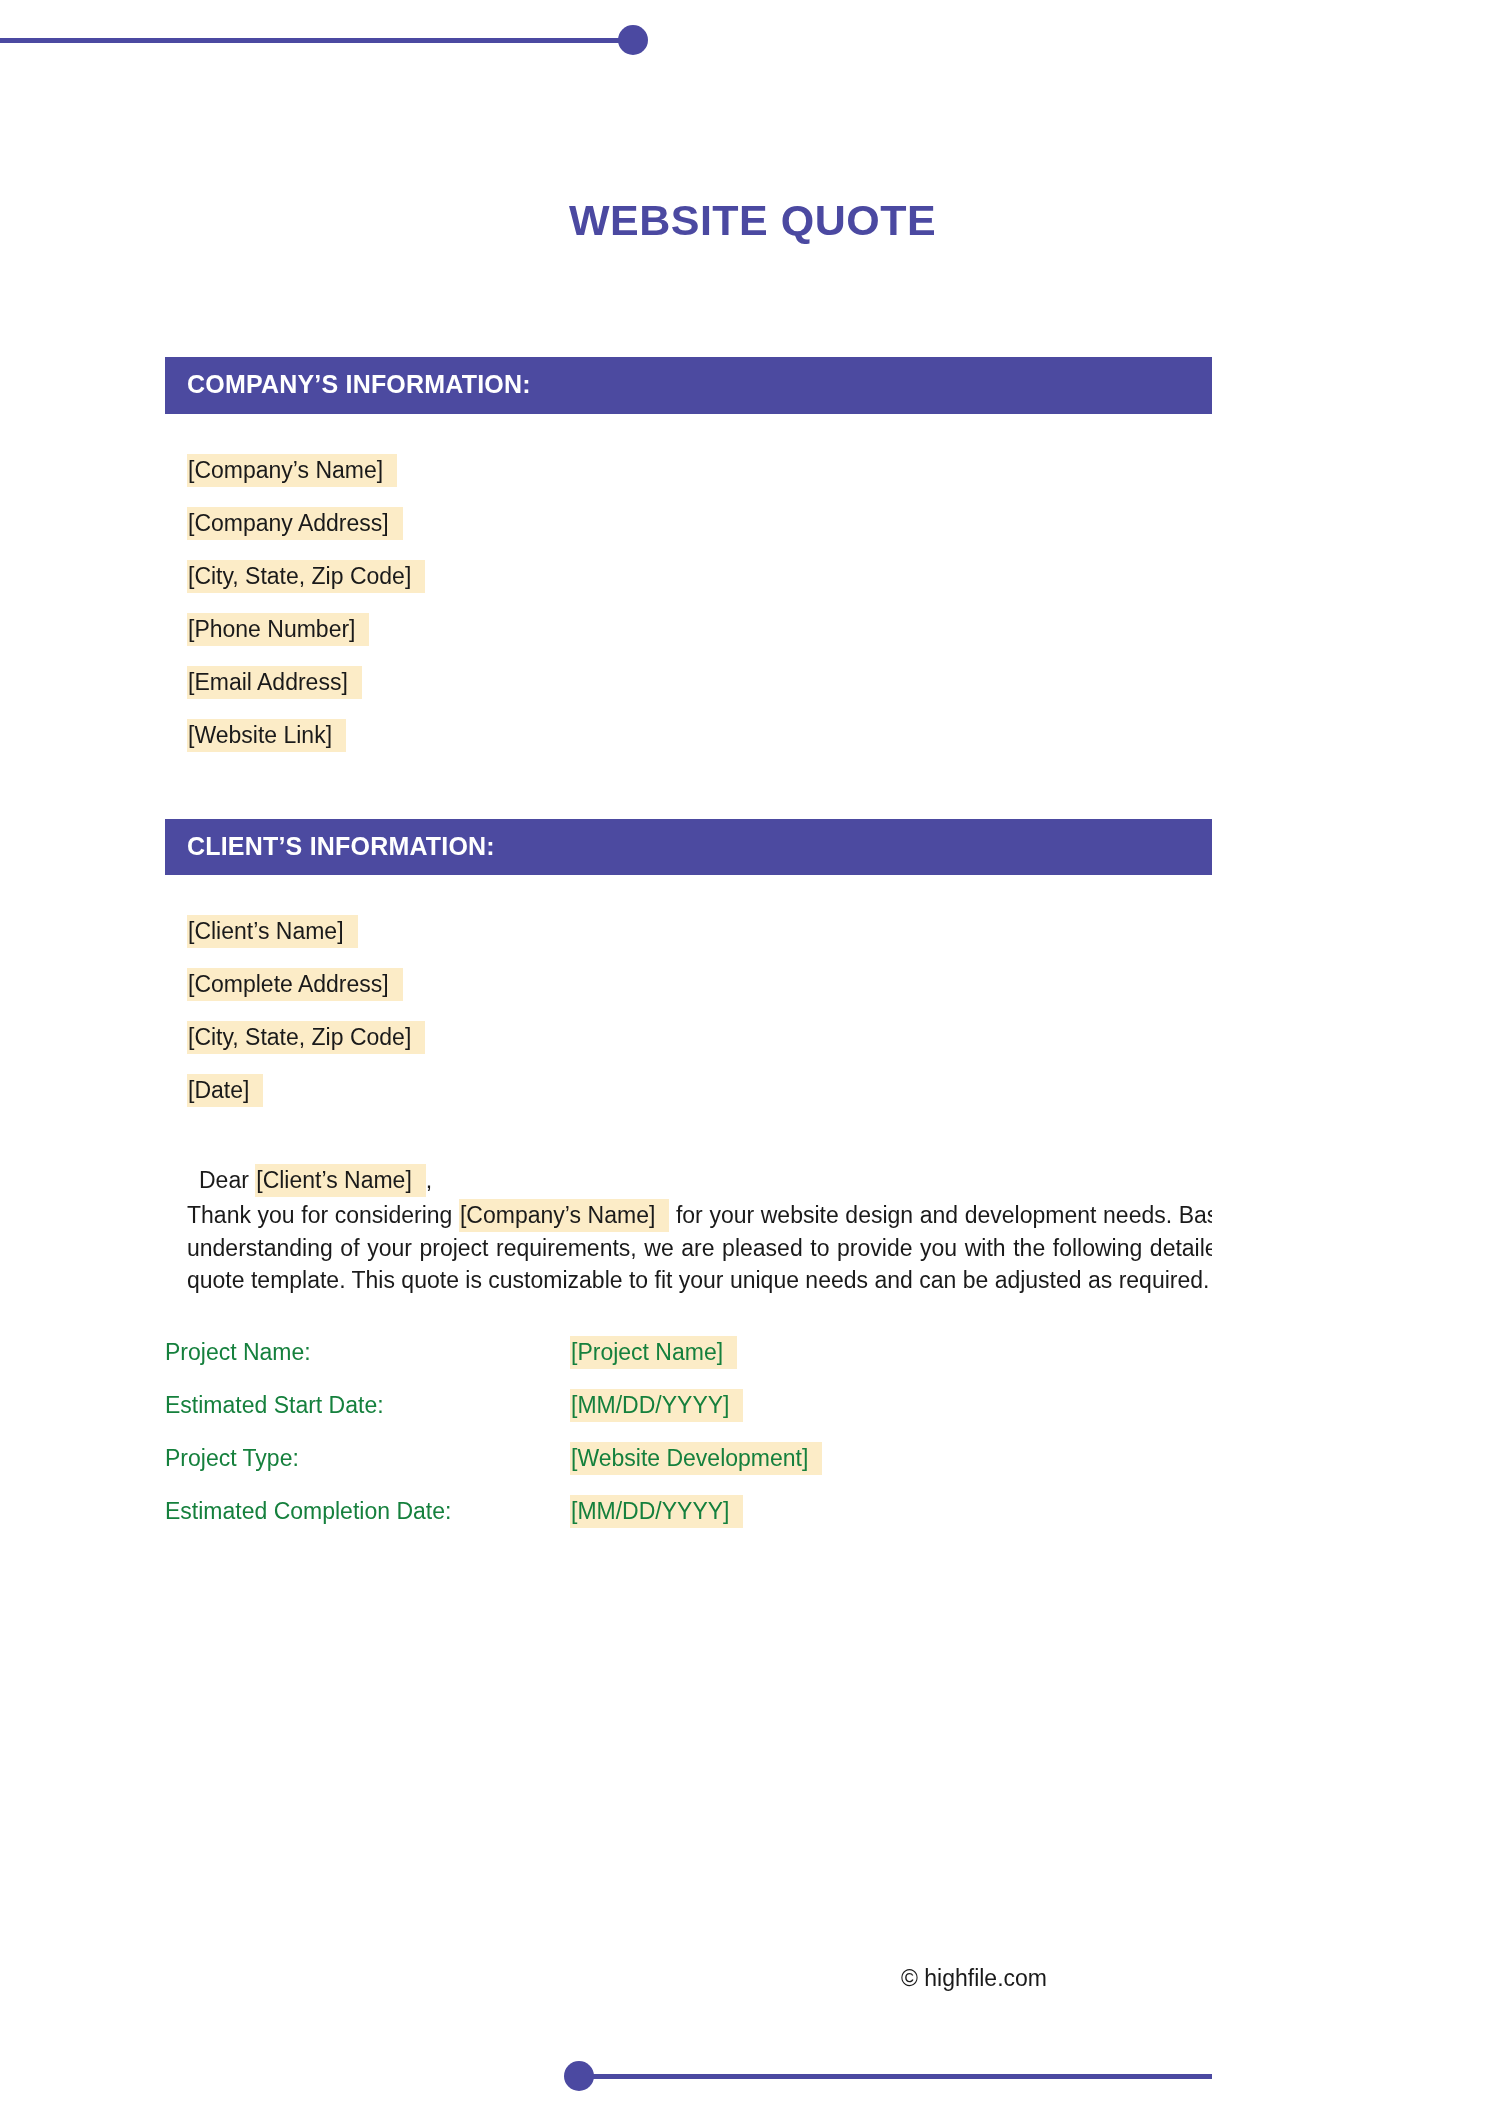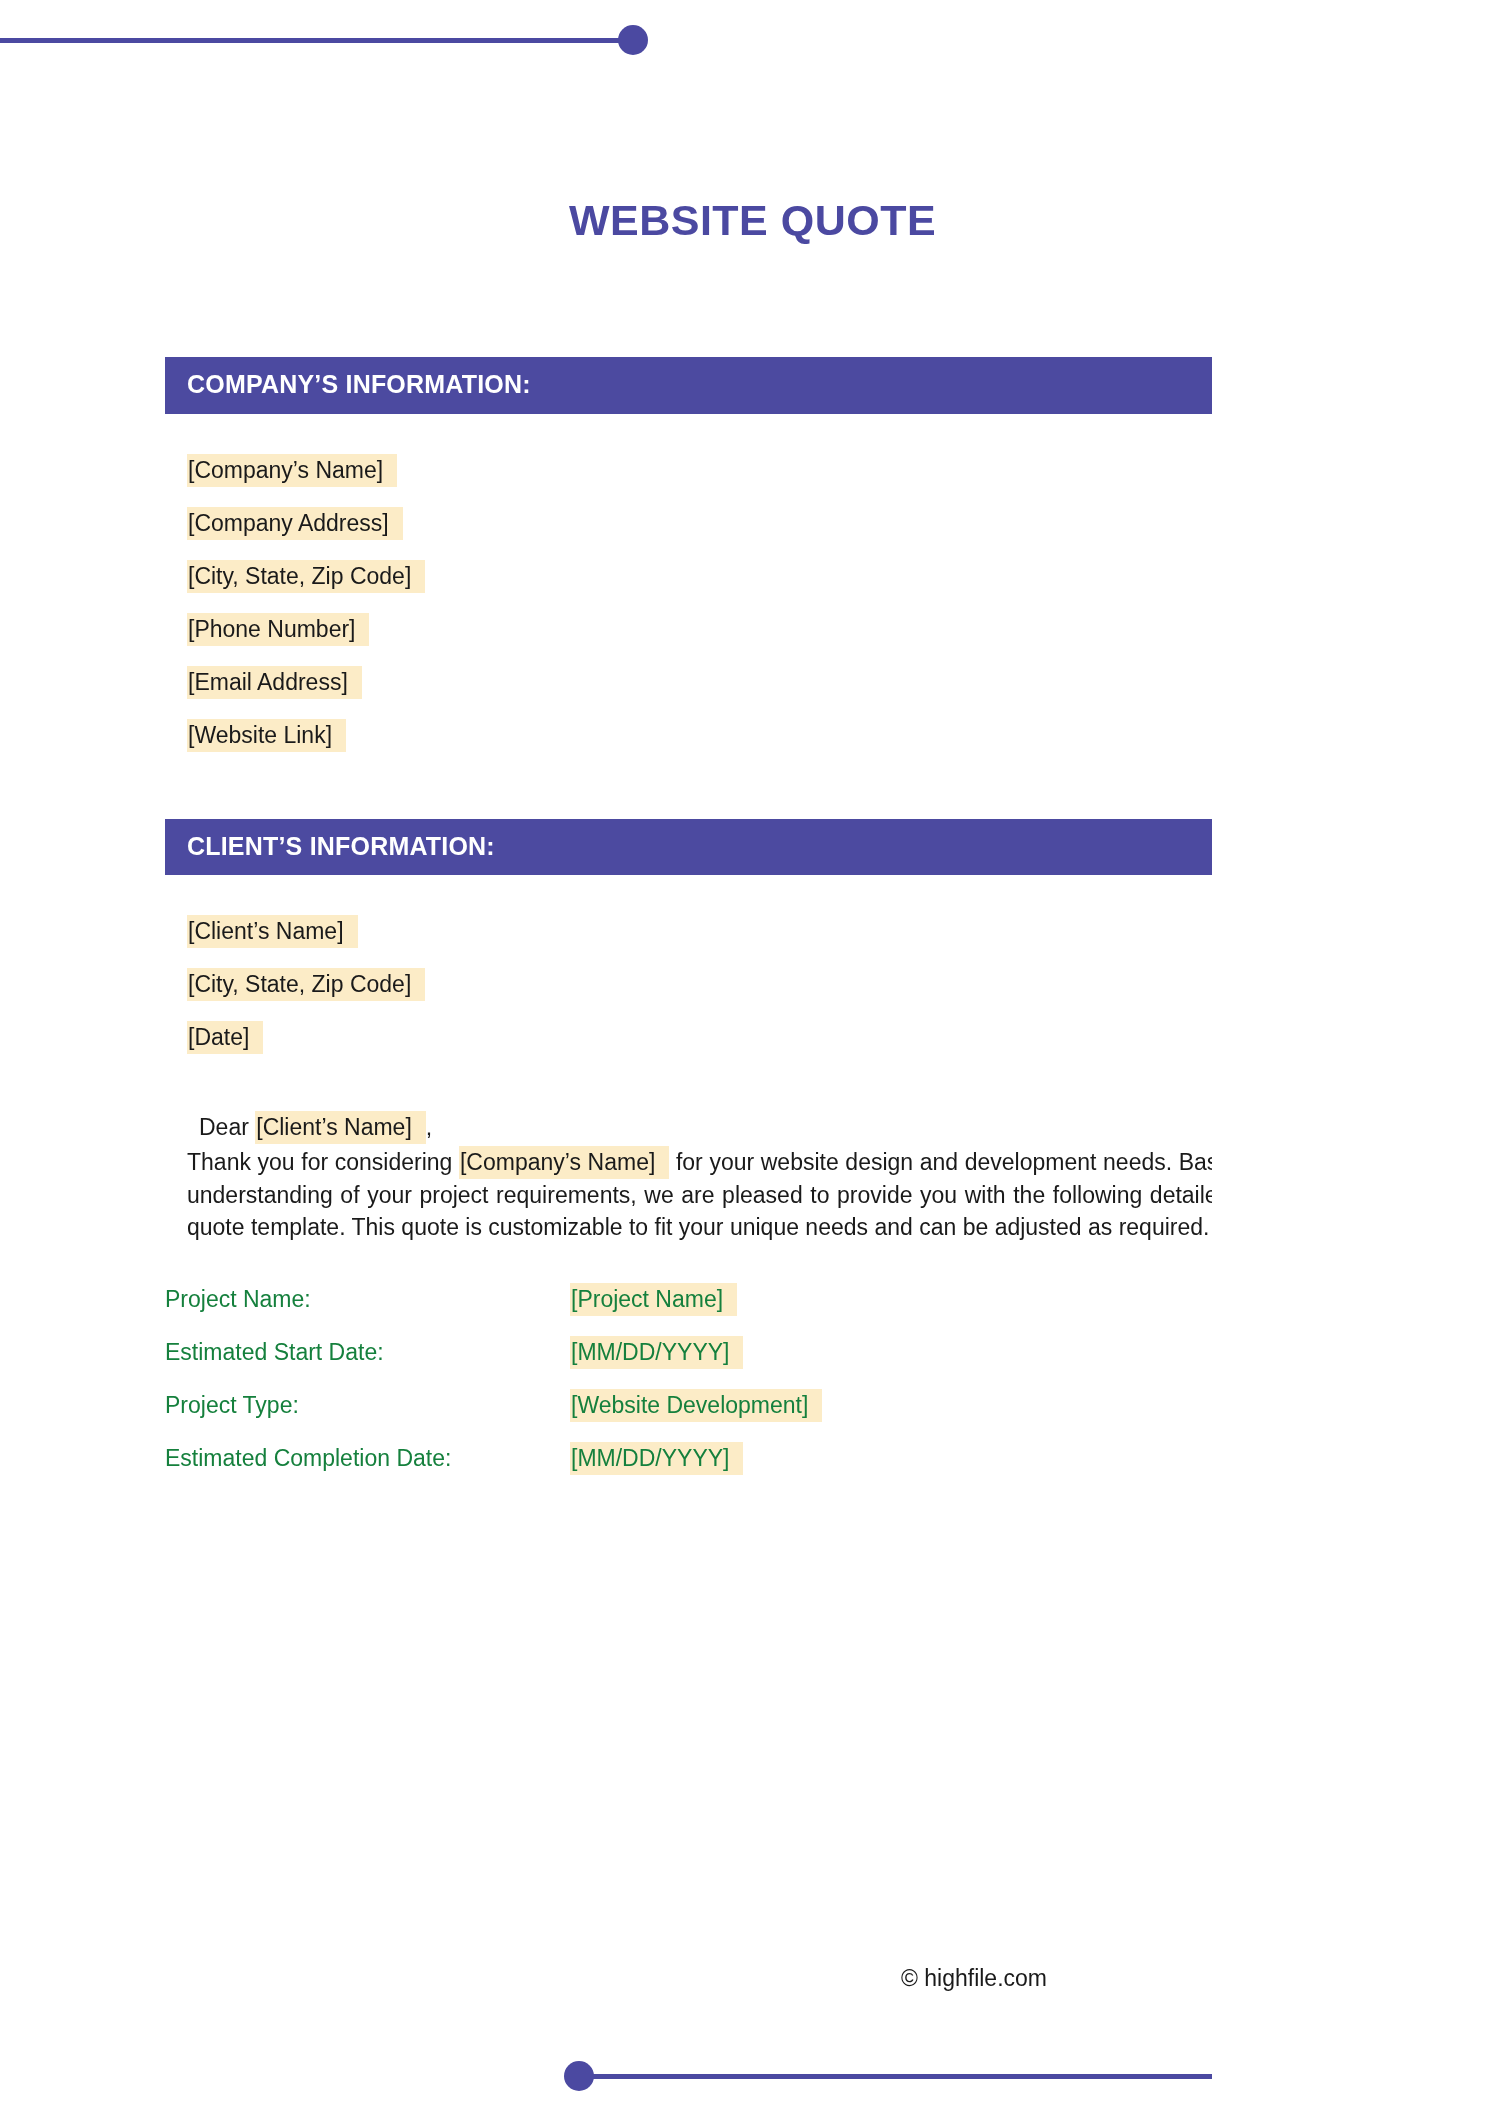--- a/index.html
+++ b/index.html
@@ -177,20 +177,21 @@
       <li><span class="hl">[Company Address]</span></li>
       <li><span class="hl">[City, State, Zip Code]</span></li>
       <li><span class="hl">[Phone Number]</span></li>
       <li><span class="hl">[Email Address]</span></li>
       <li><span class="hl">[Website Link]</span></li>
     </ul>
 
     <div class="section-bar sb-client">CLIENT’S INFORMATION:</div>
     <ul class="info-list client-list">
       <li><span class="hl">[Client’s Name]</span></li>
+      <li><span class="hl">[Complete Address]</span></li>
       <li><span class="hl">[City, State, Zip Code]</span></li>
       <li><span class="hl">[Date]</span></li>
     </ul>
 
     <div class="letter">
       <p class="salutation"><span>Dear </span><span class="hl">[Client’s Name]</span><span>,</span></p>
       <p class="para"><span>Thank you for considering </span><span class="hl">[Company’s Name]</span><span> for your website design and development needs. Based on our understanding of your project requirements, we are pleased to provide you with the following detailed website quote template. This quote is customizable to fit your unique needs and can be adjusted as required.</span></p>
     </div>
 
     <table class="overview">

